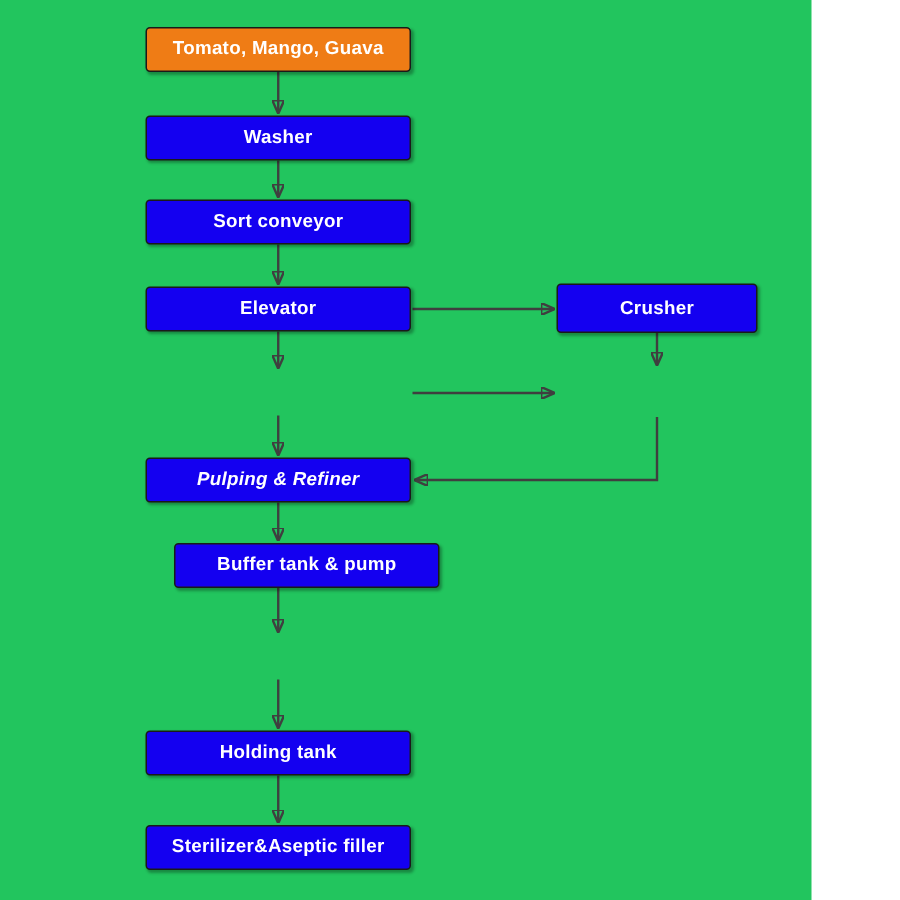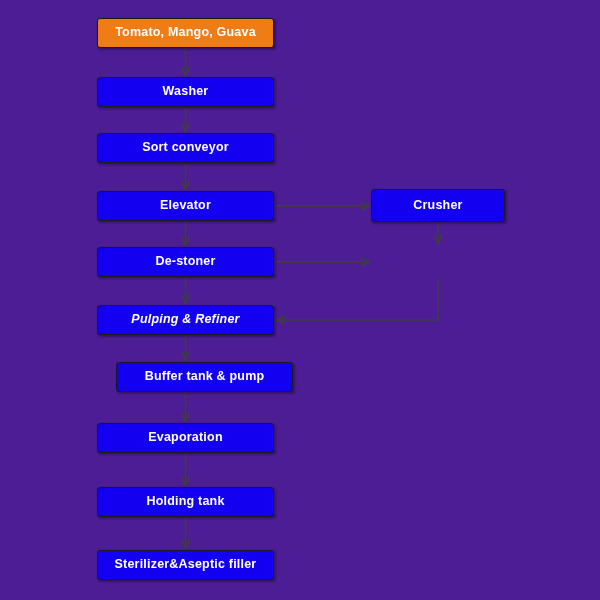--- a/index.html
+++ b/index.html
@@ -8,23 +8,23 @@
   }
   body {
     width: 600px;
     height: 600px;
     background: #ffffff;
     font-family: "Liberation Sans", sans-serif;
     overflow: hidden;
   }
   #diagram {
     position: relative;
-    width: 600px;
+    width: 541px;
     height: 600px;
-    background: #4c1d95;
+    background: #22c55e;
   }
   .node {
     position: absolute;
     box-sizing: border-box;
     display: flex;
     align-items: center;
     justify-content: center;
     border: 1px solid #1a1a1a;
     border-radius: 3px;
     color: #ffffff;
@@ -95,35 +95,29 @@
   </div>
 
   <div class="node main" style="left:97px; top:133px; width:177px; height:30px;">
     <span>Sort conveyor</span>
   </div>
 
   <div class="node main" style="left:97px; top:191px; width:177px; height:30px;">
     <span>Elevator</span>
   </div>
 
-  <div class="node main" style="left:97px; top:247px; width:177px; height:30px;">
-    <span>De-stoner</span>
-  </div>
 
   <div class="node main" style="left:97px; top:305px; width:177px; height:30px;font-style:italic;">
     <span>Pulping &amp; Refiner</span>
   </div>
 
   <div class="node main" style="left:97px; top:362px; width:177px; height:30px;margin-left:19px;">
     <span>Buffer tank &amp; pump</span>
   </div>
 
-  <div class="node main" style="left:97px; top:423px; width:177px; height:30px;">
-    <span>Evaporation</span>
-  </div>
 
   <div class="node main" style="left:97px; top:550px; width:177px; height:30px;">
     <span>Sterilizer&amp;Aseptic filler</span>
   </div>
 
   <div class="node main" style="left:97px; top:487px; width:177px; height:30px;">
     <span>Holding tank</span>
   </div>
 
   <div class="node main" style="left:371px; top:189px; width:134px; height:33px;align-items:center;">

